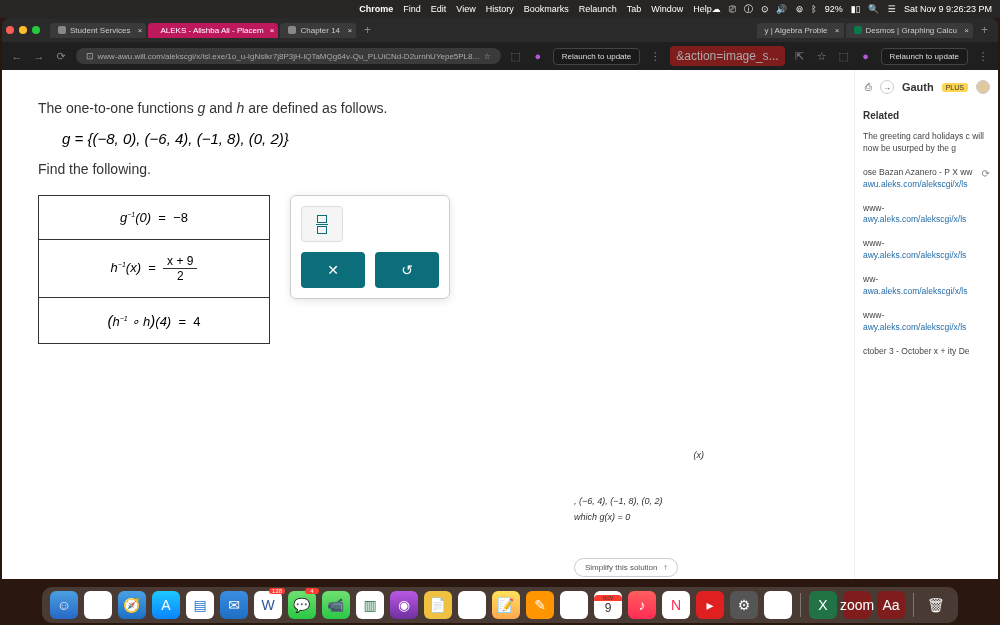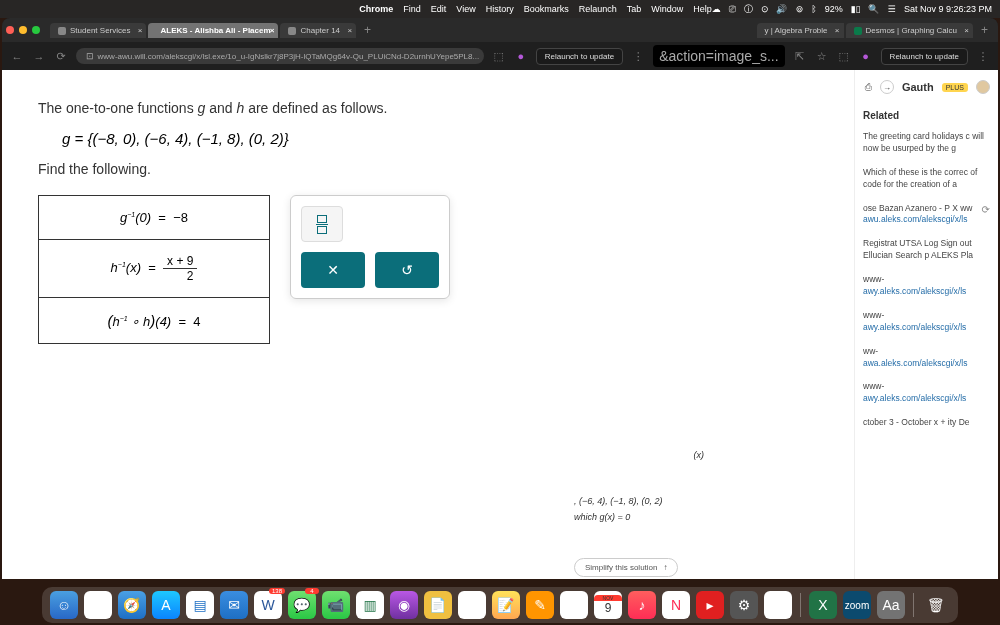--- a/index.html
+++ b/index.html
@@ -52,28 +52,28 @@
     .wc.red { background: #ff5f56; }
     .wc.yellow { background: #ffbd2e; }
     .wc.green { background: #27c93f; }
     .tab {
       background: #3a3a3a;
       color: #ccc;
       padding: 3px 16px 3px 8px;
       font-size: 8px;
       border-radius: 4px 4px 0 0;
       display: flex;
-      align-items: flex-end;
+      align-items: flex-start;
       gap: 4px;
       position: relative;
       max-width: 130px;
       overflow: hidden;
       white-space: nowrap;
     }
-    .tab.active { background: #737373; color: #fff; font-weight: bold; }
+    .tab.active { background: #be185d; color: #fff; }
     .tab.partial { border-radius: 4px 0 0 0; }
     .tab-icon { width: 8px; height: 8px; background: #888; border-radius: 2px; }
     .tab-close { position: absolute; right: 4px; font-size: 8px; }
     .new-tab { color: #888; font-size: 12px; padding: 0 6px; }
     
     .address-bar {
       height: 28px;
       background: #1f1f1f;
       display: flex;
       align-items: center;
@@ -97,23 +97,23 @@
     .addr-icon { font-size: 9px; }
     .relaunch-btn {
       background: #1a1a1a;
       border: 1px solid #444;
       color: #ddd;
       font-size: 8px;
       padding: 3px 8px;
       border-radius: 4px;
     }
     .addr-action {
-      background: #000000;
+      background: #7f1d1d;
       color: #aaa;
-      font-size: 14px;
+      font-size: 12px;
       padding: 3px 6px;
       border-radius: 4px;
       display: flex;
       align-items: center;
       gap: 3px;
     }
     
     
     .page-content {
       flex: 1;
@@ -158,21 +158,21 @@
       padding: 14px 16px;
       font-size: 13px;
       text-align: center;
       border-bottom: 1px solid #333;
     }
     .answer-row:last-child { border-bottom: none; }
     .math-expr { font-style: italic; }
     .frac {
       display: inline-block;
       vertical-align: middle;
-      text-align: right;
+      text-align: center;
       font-size: 12px;
     }
     .frac-top { border-bottom: 1px solid #333; padding: 0 4px; }
     .frac-bot { padding: 0 4px; }
     .sup-neg { font-size: 7px; vertical-align: super; }
     
     .tool-panel {
       border: 1px solid #ccc;
       border-radius: 6px;
       padding: 10px;
@@ -478,26 +478,24 @@
     <div class="right-panel">
       <div class="panel-header">
         <span>⎙</span>
         <span style="border:1px solid #ccc;border-radius:50%;width:14px;height:14px;display:inline-flex;align-items:center;justify-content:center;font-size:8px">→</span>
         <span class="gauth-badge">Gauth</span>
         <span class="plus-tag">PLUS</span>
         <div class="avatar"></div>
       </div>
       <div class="related-title">Related</div>
       <div class="related-item"><span>The greeting card holidays c will now be usurped by the g</span></div>
-      <div class="related-item"><span>Which of these is the correc of code for the creation of a</span></div>
       <div class="related-item">
         <span class="refresh-icon">⟳</span>
         <span>ose Bazan Azanero - P X ww</span><br><span class="link-text">awu.aleks.com/alekscgi/x/ls</span>
       </div>
-      <div class="related-item"><span>Registrat UTSA Log Sign out Ellucian Search p ALEKS Pla</span></div>
       <div class="related-item"><span>www-</span><br><span class="link-text">awy.aleks.com/alekscgi/x/ls</span></div>
       <div class="related-item"><span>www-</span><br><span class="link-text">awy.aleks.com/alekscgi/x/ls</span></div>
       <div class="related-item"><span>ww-</span><br><span class="link-text">awa.aleks.com/alekscgi/x/ls</span></div>
       <div class="related-item"><span>www-</span><br><span class="link-text">awy.aleks.com/alekscgi/x/ls</span></div>
       <div class="related-item"><span>ctober 3 - October x + ity De</span></div>
     </div>
   </div>
 </div>
 
 <div class="dock">
@@ -521,17 +519,17 @@
     <div style="background:#ff3b30;width:100%;font-size:5px;text-align:center;border-radius:4px 4px 0 0">NOV</div>
     <div style="font-size:12px">9</div>
   </div>
   <div class="dock-item" style="background:linear-gradient(#ff5e5e,#ff2d55)">♪</div>
   <div class="dock-item" style="background:#fff;color:#ff2d55">N</div>
   <div class="dock-item" style="background:#e02020">▸</div>
   <div class="dock-item" style="background:#555">⚙</div>
   <div class="dock-item" style="background:#fff">▫</div>
   <div class="dock-sep"></div>
   <div class="dock-item" style="background:#217346">X</div>
-  <div class="dock-item" style="background:#0c4a6e;font-size:10px">zoom</div>
-  <div class="dock-item" style="background:#737373">Aa</div>
+  <div class="dock-item" style="background:#7f1d1d;font-size:14px">zoom</div>
+  <div class="dock-item" style="background:#7f1d1d">Aa</div>
   <div class="dock-sep"></div>
   <div class="dock-item" style="background:transparent">🗑</div>
 </div>
 
 </body></html>

